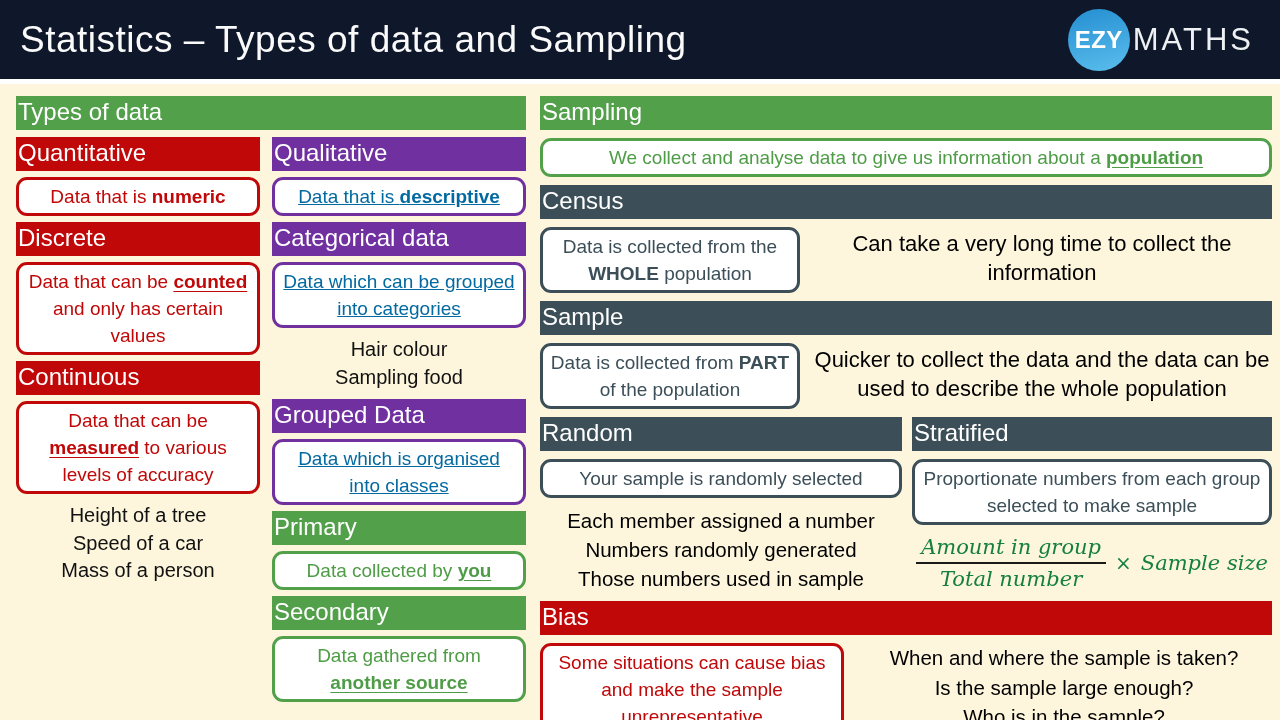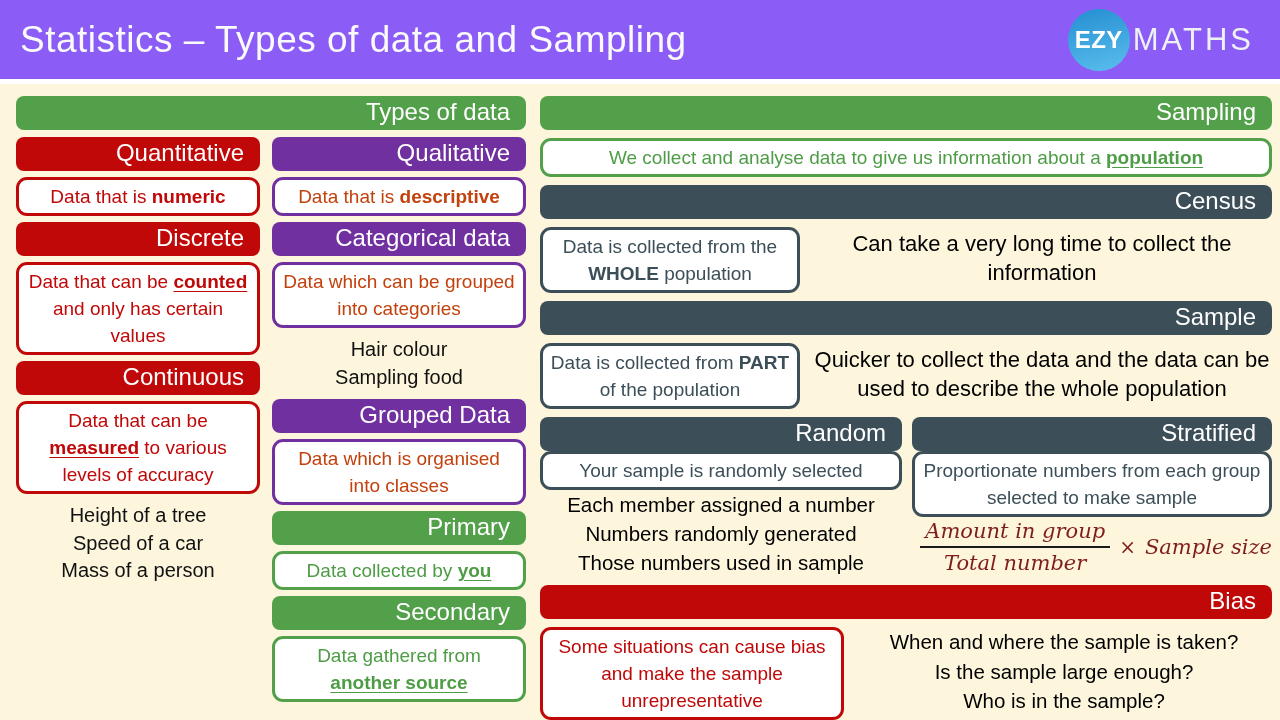--- a/index.html
+++ b/index.html
@@ -7,21 +7,21 @@
   body {
     background: #fdf6dd;
     font-family: "Liberation Sans", sans-serif;
     position: relative;
     overflow: hidden;
   }
 
   
   .topbar {
     height: 84px;
-    background: #8b5cf6;
+    background: #0f172a;
     border-bottom: 5px solid #ffffff;
     display: flex;
     align-items: center;
     justify-content: space-between;
     padding: 0 26px 0 20px;
   }
   .page-title {
     color: #fafafa;
     font-size: 37px;
     font-weight: 400;
@@ -41,44 +41,44 @@
     letter-spacing: 3px; margin-left: 3px;
   }
 
   
   .col { position: absolute; top: 96px; display: flex; flex-direction: column; }
   #left-col  { left: 16px;  width: 510px; gap: 7px; }
   #right-col { left: 540px; width: 732px; gap: 8px; }
 
   
   .hdr {
-    border-radius: 8px;
+    border-radius: 0;
     color: #ffffff;
-    text-align: right;
+    text-align: left;
     font-size: 24px;
-    padding: 2px 16px 4px;
+    padding: 2px 2px 4px;
     width: 100%;
   }
   .bg-g { background: #52a04a; }
   .bg-r { background: #c00808; }
   .bg-p { background: #7030a0; }
   .bg-s { background: #3c4f58; }
 
   
   .obox {
     background: #ffffff;
     border-radius: 11px;
     text-align: center;
     font-size: 19px;
     line-height: 27px;
     padding: 3px 6px;
     width: 100%;
   }
   .b-r { border: 3px solid #c00808; color: #c00808; }
-  .b-p { border: 3px solid #7030a0; color: #c2410c; }
+  .b-p { border: 3px solid #7030a0; color: #0369a1; text-decoration: underline; }
   .b-g { border: 3px solid #52a04a; color: #4e9c46; }
   .b-s { border: 3px solid #3c4f58; color: #3c4f58; }
 
   .b { font-weight: bold; }
   .u { text-decoration: underline; text-underline-offset: 3px; }
 
   .examples { color: #111; font-size: 20px; line-height: 27.5px; text-align: center; padding: 2px 0; }
 
   .subrow { display: flex; gap: 12px; }
   .subcol { display: flex; flex-direction: column; gap: 6px; }
@@ -86,29 +86,29 @@
   .subcol.q2 { width: 254px; }
 
   
   .pair { display: flex; gap: 12px; align-items: flex-start; }
   .sbox-w { width: 260px; flex-shrink: 0; }
   .note {
     flex: 1; text-align: center; color: #000;
     font-size: 22px; line-height: 29px; padding-top: 2px;
   }
   .methods { display: flex; gap: 10px; }
-  .m-col { display: flex; flex-direction: column; gap: 0; }
+  .m-col { display: flex; flex-direction: column; gap: 8px; }
   .m-col.rand { width: 362px; }
   .m-col.strat { flex: 1; }
   .m-notes { color: #000; font-size: 20.5px; line-height: 29px; text-align: center; }
 
   .formula {
-    display: flex; align-items: center; justify-content: flex-end; gap: 9px;
+    display: flex; align-items: center; justify-content: center; gap: 9px;
     font-family: "DejaVu Serif", serif; font-style: italic;
-    color: #7f1d1d; font-size: 21px; margin-top: 2px;
+    color: #15803d; font-size: 21px; margin-top: 2px;
   }
   .frac { display: flex; flex-direction: column; text-align: center; }
   .frac-num { border-bottom: 2px solid #1a1a1a; padding: 0 5px 3px; }
   .frac-den { padding-top: 3px; }
   .times { font-style: normal; font-size: 20px; }
 
   .bias-box { width: 304px; flex-shrink: 0; }
   .bias-notes { flex: 1; color: #000; font-size: 20.5px; line-height: 29.5px; text-align: center; }
 </style>
 </head>

